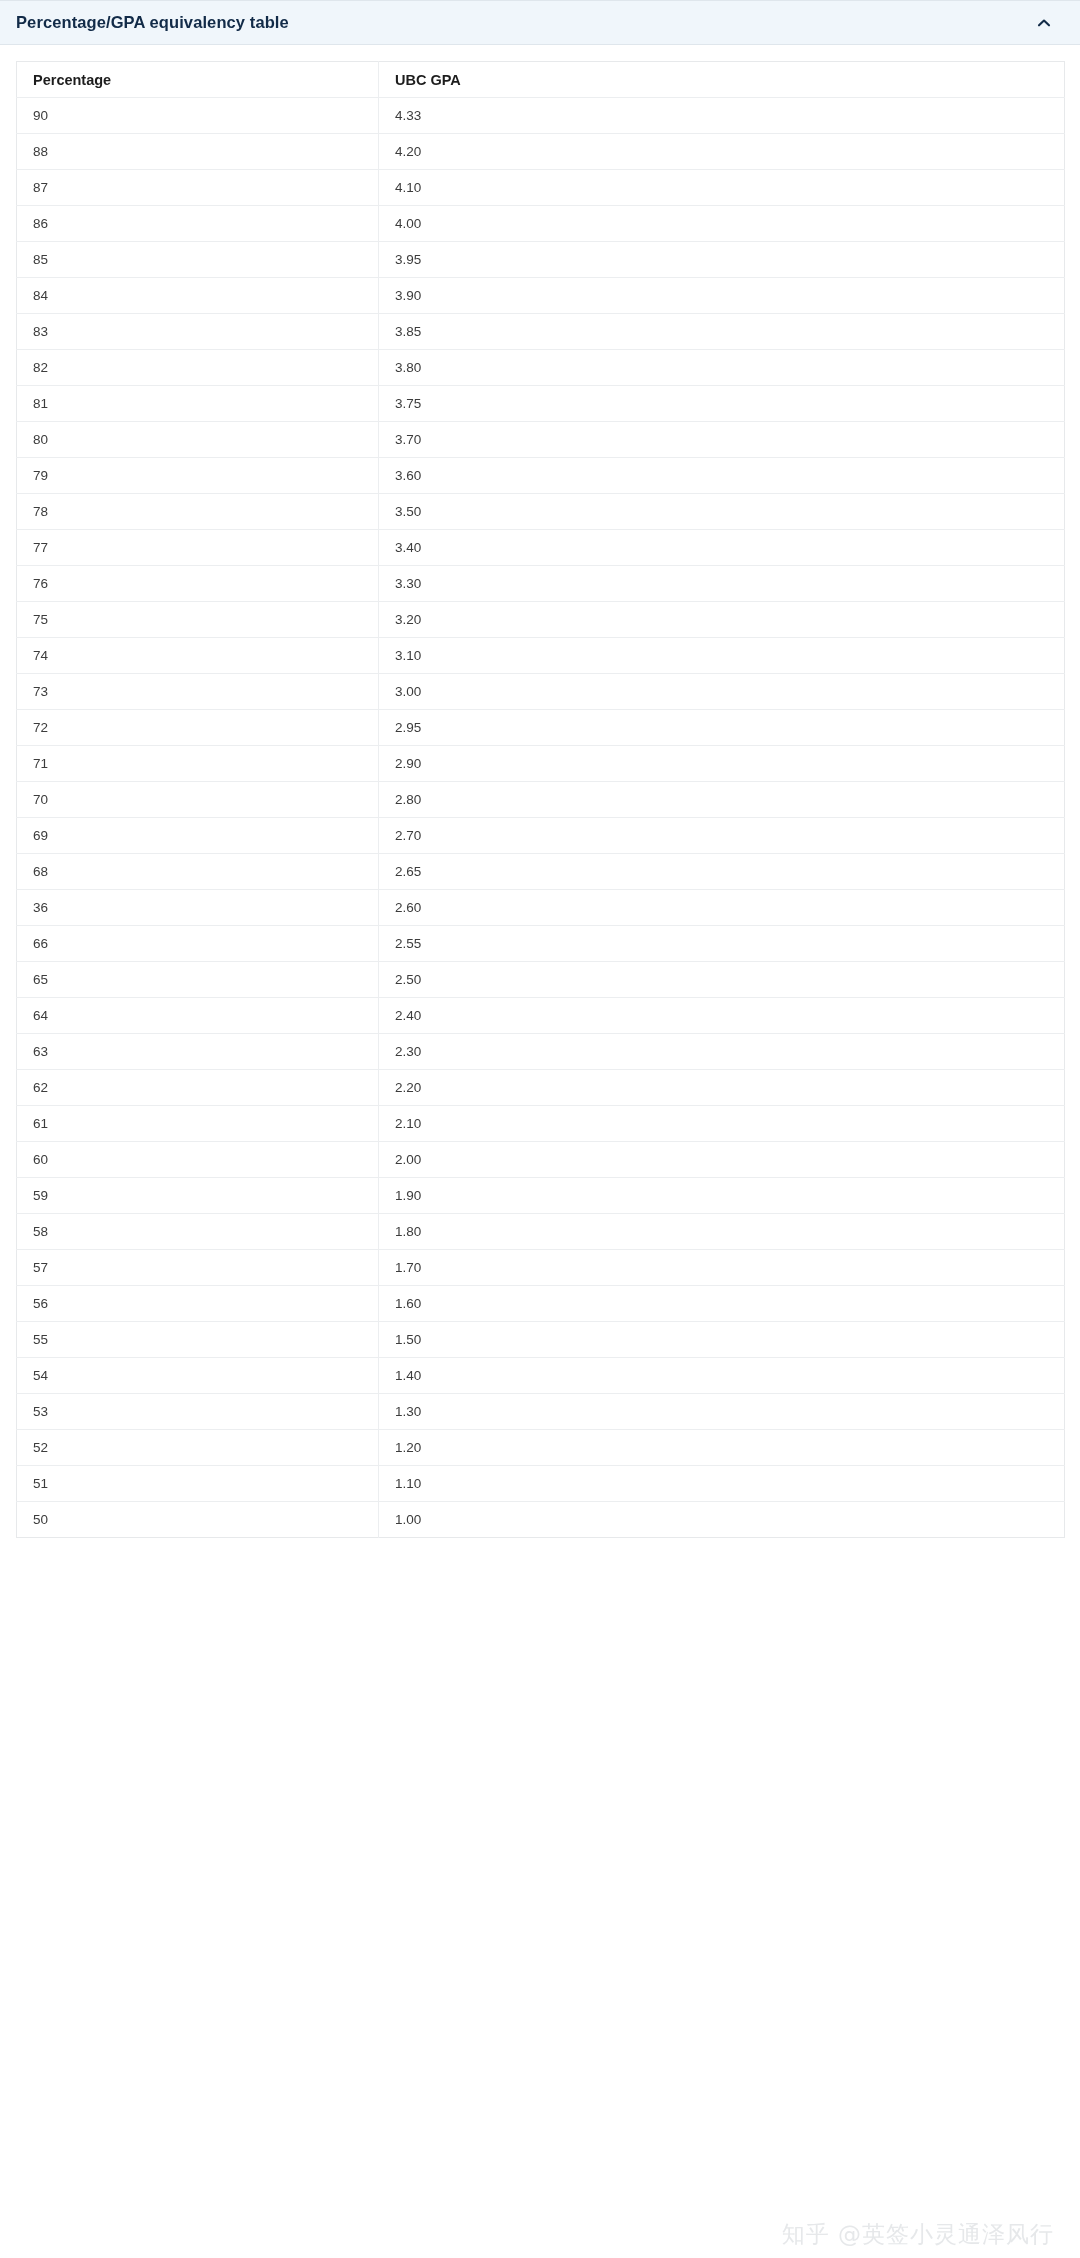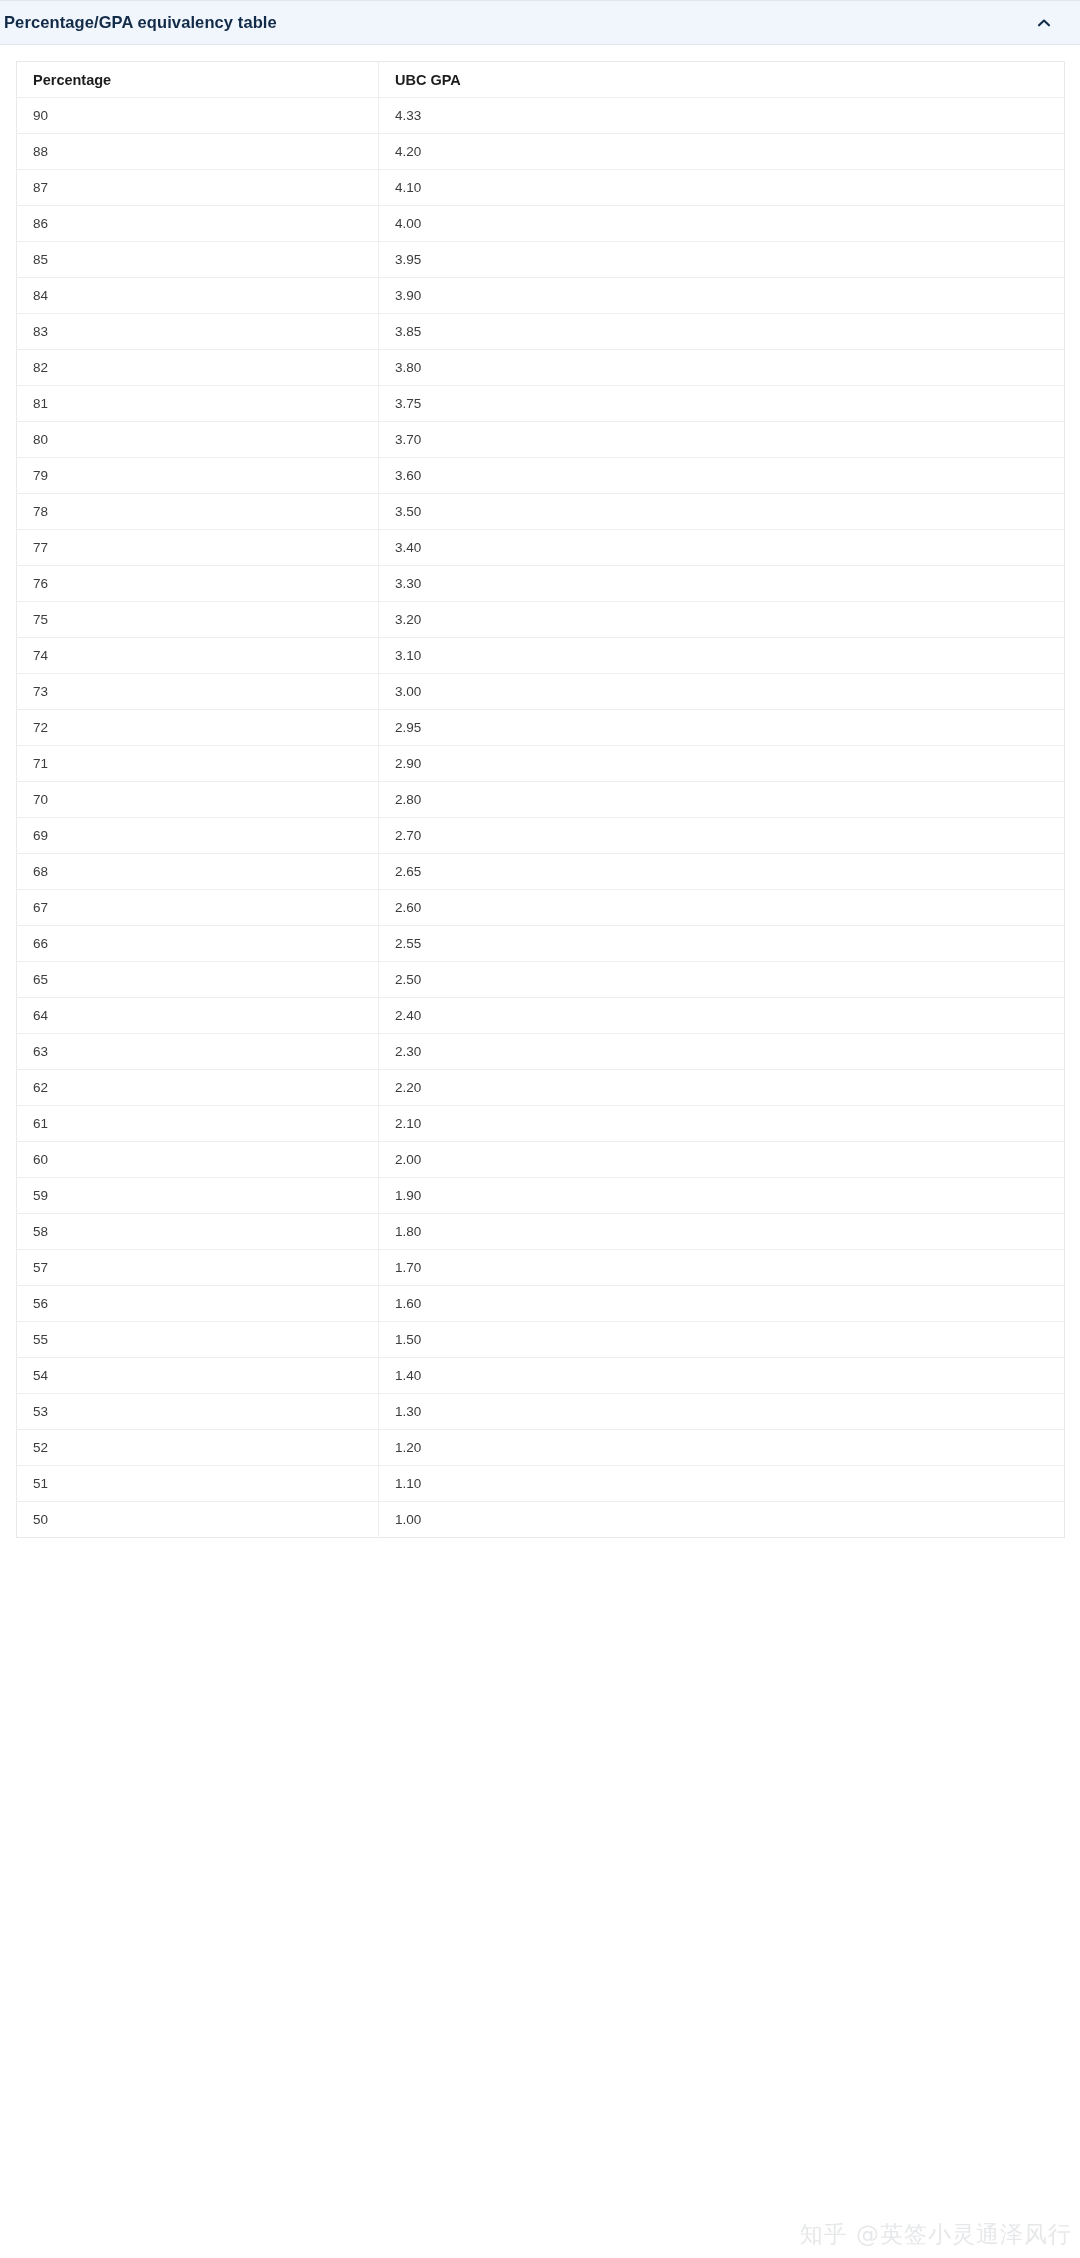--- a/index.html
+++ b/index.html
@@ -24,21 +24,21 @@
 
   
   .accordion-header {
     position: relative;
     height: 45px;
     background: #f0f6fb;
     border-top: 1px solid #dfe6ec;
     border-bottom: 1px solid #dfe6ec;
     display: flex;
     align-items: center;
-    padding: 0 26px 0 4px;
+    padding: 0 26px 0 16px;
     cursor: pointer;
   }
   .accordion-title {
     font-size: 16.5px;
     font-weight: 700;
     color: #122b48;
     letter-spacing: 0.1px;
     line-height: 1;
     flex: 1 1 auto;
     white-space: nowrap;
@@ -93,21 +93,21 @@
 
   table.gpa-table tbody td {
     font-size: 13.5px;
     font-weight: 400;
     color: #3c3c3c;
   }
 
   
   .watermark {
     position: absolute;
-    right: 8px;
+    right: 26px;
     bottom: 8px;
     font-size: 23px;
     color: #e6e8ea;
     letter-spacing: 1px;
     white-space: nowrap;
     pointer-events: none;
     user-select: none;
     font-family: "DejaVu Sans", sans-serif;
   }
 </style>
@@ -220,21 +220,21 @@
           </tr>
           <tr>
             <td>69</td>
             <td>2.70</td>
           </tr>
           <tr>
             <td>68</td>
             <td>2.65</td>
           </tr>
           <tr>
-            <td>67</td>
+            <td>36</td>
             <td>2.60</td>
           </tr>
           <tr>
             <td>66</td>
             <td>2.55</td>
           </tr>
           <tr>
             <td>65</td>
             <td>2.50</td>
           </tr>

